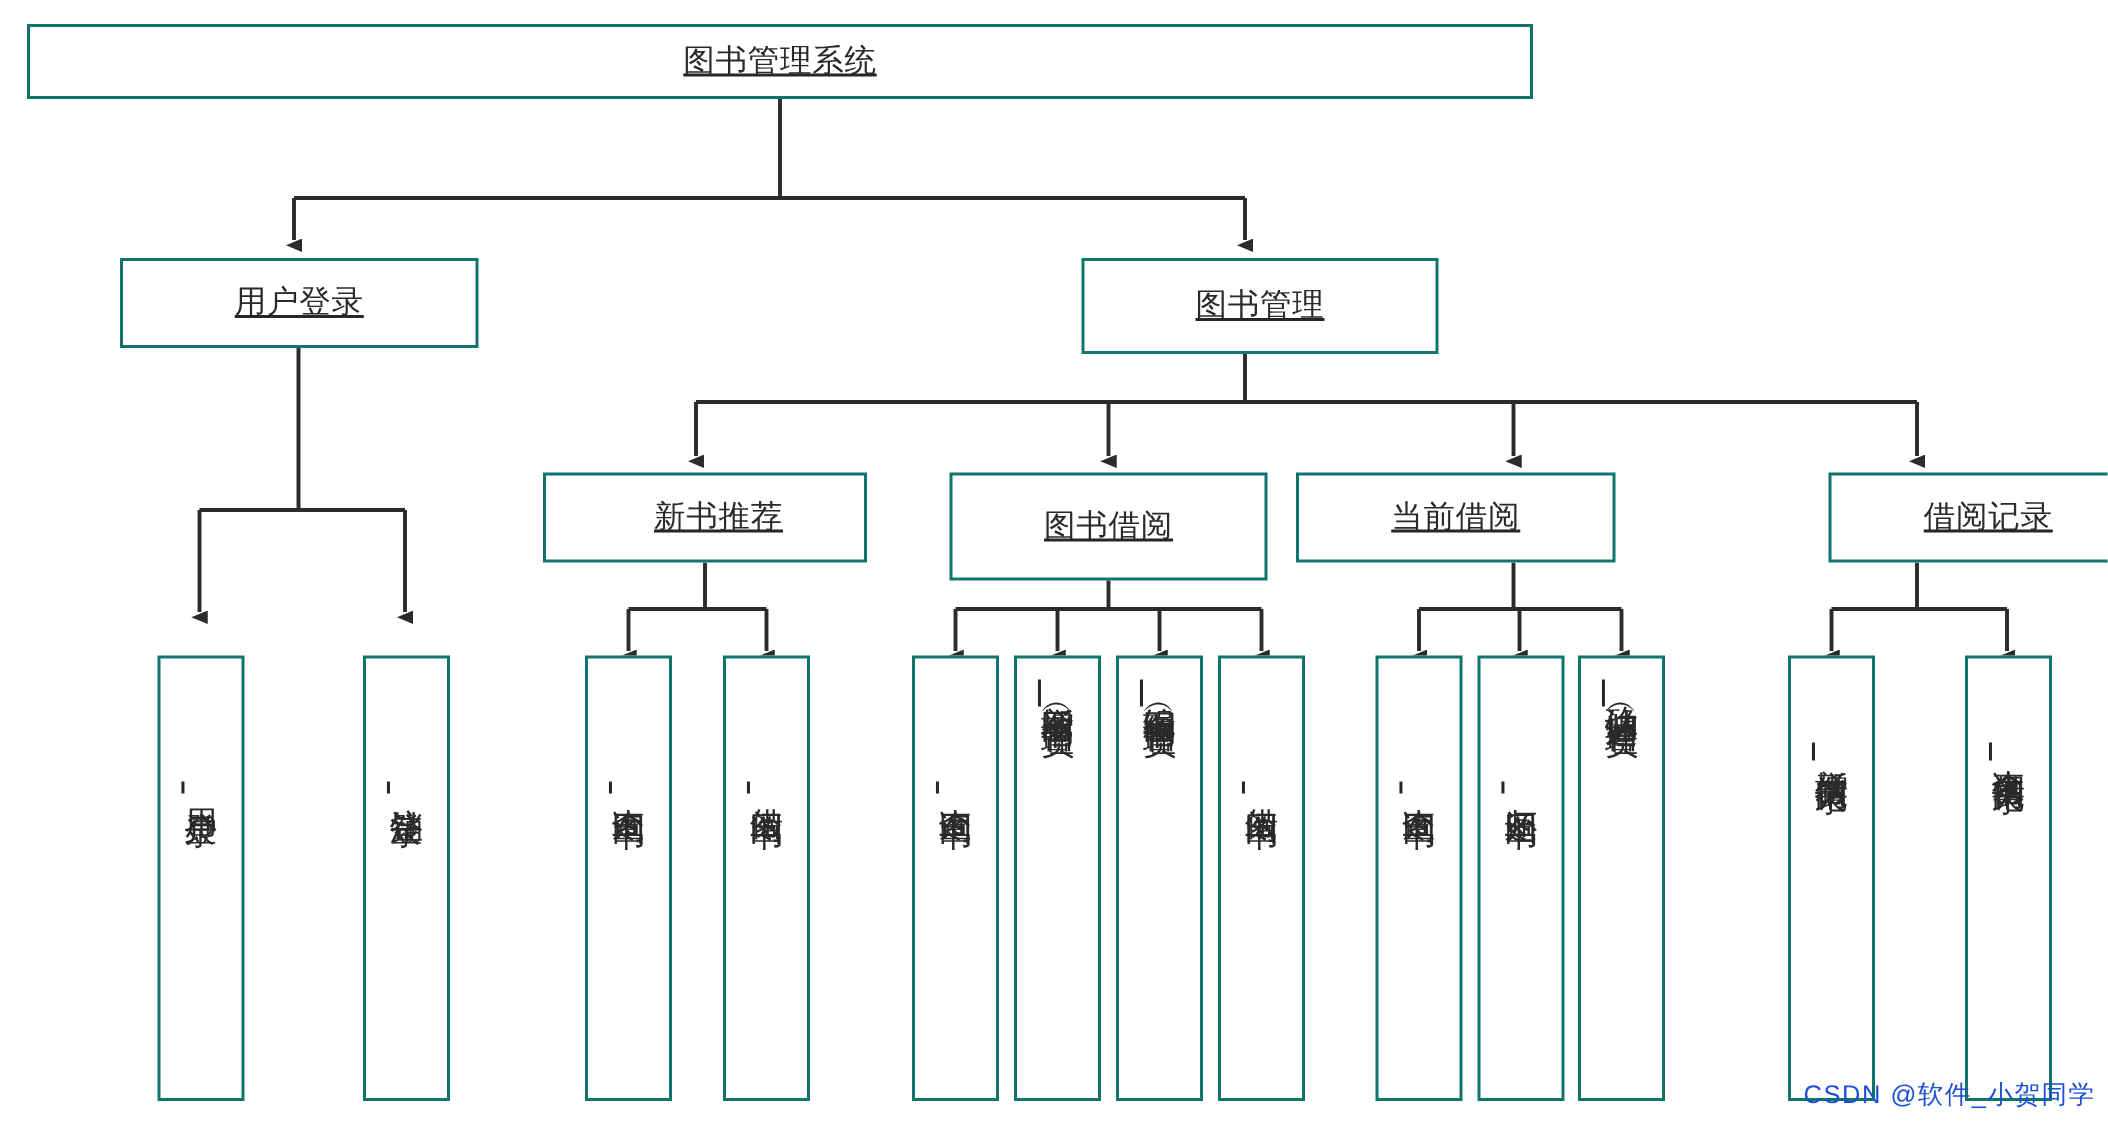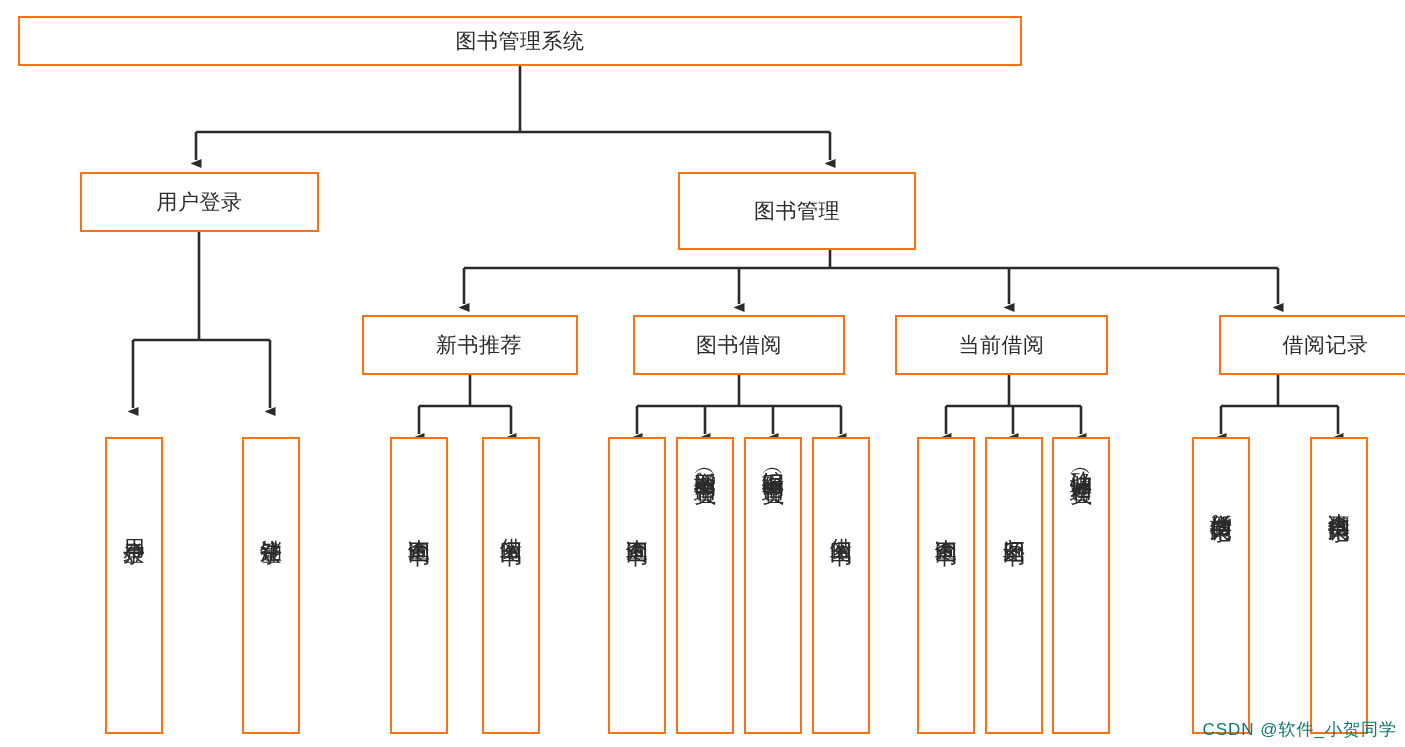--- a/index.html
+++ b/index.html
@@ -24,25 +24,26 @@
     left: 0;
     top: 0;
     width: 1405px;
     height: 747px;
     pointer-events: none;
   }
   .node {
     position: absolute;
     box-sizing: border-box;
     background: #ffffff;
-    border: 2px solid #f97316;
+    border: 2px solid #0f766e;
     display: flex;
     align-items: center;
     justify-content: center;
     color: #262626;
+    text-decoration: underline;
   }
   .node-label {
     font-size: 21px;
     line-height: 1.12;
     color: #2a2a2a;
     letter-spacing: 0.5px;
     white-space: nowrap;
   }
   .node.vertical {
     align-items: flex-start;
@@ -64,21 +65,21 @@
     margin-top: 46px;
   }
   .node.vertical.tall .node-label {
     margin-top: 4px;
   }
   #watermark {
     position: absolute;
     right: 8px;
     bottom: 6px;
     font-size: 17px;
-    color: #0f766e;
+    color: #1d4ed8;
     letter-spacing: 1px;
     white-space: nowrap;
     user-select: none;
   }
 </style>
 </head>
 <body>
 
 <div id="diagram-root">
 
@@ -132,31 +133,31 @@
     </g>
   </svg>
 
   <div class="node" style="left:18px; top:16px; width:1004px; height:50px;">
     <span class="node-label">图书管理系统</span>
   </div>
 
   <div class="node" style="left:80px; top:172px; width:239px; height:60px;">
     <span class="node-label">用户登录</span>
   </div>
-  <div class="node" style="left:678px; top:172px; width:238px; height:78px;">
+  <div class="node" style="left:721px; top:172px; width:238px; height:64px;">
     <span class="node-label">图书管理</span>
   </div>
 
   <div class="node" style="left:362px; top:315px; width:216px; height:60px;padding-left:18px;">
     <span class="node-label">新书推荐</span>
   </div>
-  <div class="node" style="left:633px; top:315px; width:212px; height:60px;">
+  <div class="node" style="left:633px; top:315px; width:212px; height:72px;">
     <span class="node-label">图书借阅</span>
   </div>
-  <div class="node" style="left:895px; top:315px; width:213px; height:60px;">
+  <div class="node" style="left:864px; top:315px; width:213px; height:60px;">
     <span class="node-label">当前借阅</span>
   </div>
   <div class="node" style="left:1172px; top:315px; width:213px; height:60px;margin-left:47px;">
     <span class="node-label">借阅记录</span>
   </div>
 
   <div class="node vertical short" style="left:105px; top:437px; width:58px; height:297px;">
     <span class="node-label">用户登录</span>
   </div>
   <div class="node vertical short" style="left:242px; top:437px; width:58px; height:297px;">

